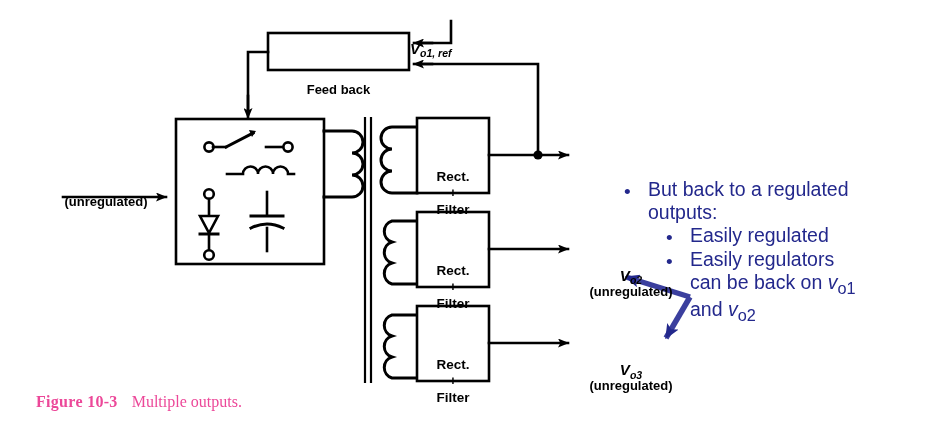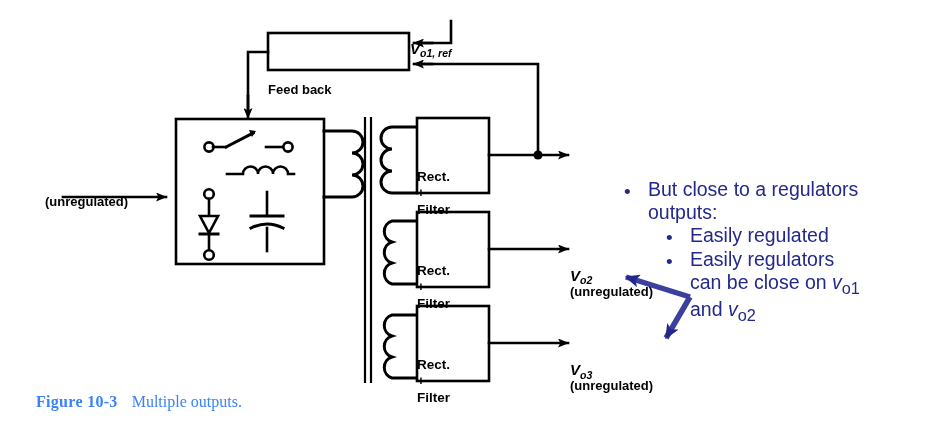--- a/index.html
+++ b/index.html
@@ -27,21 +27,21 @@
   .lbl {
     position: absolute;
     font-family: "Liberation Sans", sans-serif;
     font-weight: bold;
     color: #000000;
     font-size: 13px;
     line-height: 1.12;
     white-space: nowrap;
     margin-top: 40px;
   }
-  .lbl.center { text-align: left; }
+  .lbl.center { text-align: center; }
   .var {
     font-style: italic;
     font-weight: bold;
   }
   .bigvar {
     font-size: 15px;
   }
   
   #annotation {
     position: absolute;
@@ -75,21 +75,21 @@
   .bluevar {
     font-style: italic;
   }
   
   #caption {
     position: absolute;
     left: 36px;
     top: 393px;
     font-family: "Liberation Serif", serif;
     font-size: 16px;
-    color: #3b82f6;
+    color: #ec4899;
     white-space: nowrap;
   }
   #caption .figno {
     font-weight: bold;
     letter-spacing: 0.3px;
   }
   #caption .captxt {
     margin-left: 14px;
   }
 </style>
@@ -212,33 +212,33 @@
 
   <div class="lbl center" style="left:570px; top:322px; width:122px;">
     <div>
       <span class="var bigvar">V</span><span class="var" style="font-size:10.5px; position:relative; top:4px;">o3</span>
     </div>
     <div>(unregulated)</div>
   </div>
 
   <div id="annotation">
     <div class="bul-l1">
-      <span class="dot">•</span><span>But close to a regulators</span>
+      <span class="dot">•</span><span>But back to a regulated</span>
     </div>
     <div class="cont-l1">
       <span>outputs:</span>
     </div>
     <div class="bul-l2">
       <span class="dot">•</span><span>Easily regulated</span>
     </div>
     <div class="bul-l2">
       <span class="dot">•</span><span>Easily regulators</span>
     </div>
     <div class="cont-l2">
-      <span>can be close on </span><span class="bluevar">v</span><sub>o1</sub>
+      <span>can be back on </span><span class="bluevar">v</span><sub>o1</sub>
     </div>
     <div class="cont-l2">
       <span>and </span><span class="bluevar">v</span><sub>o2</sub>
     </div>
   </div>
 
   <div id="caption">
     <span class="figno">Figure 10-3</span><span class="captxt">Multiple outputs.</span>
   </div>
 

